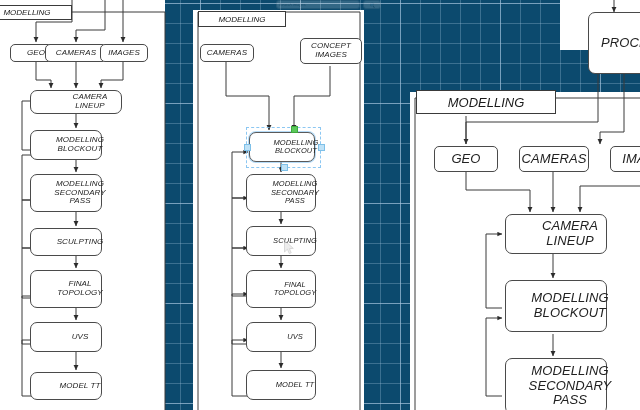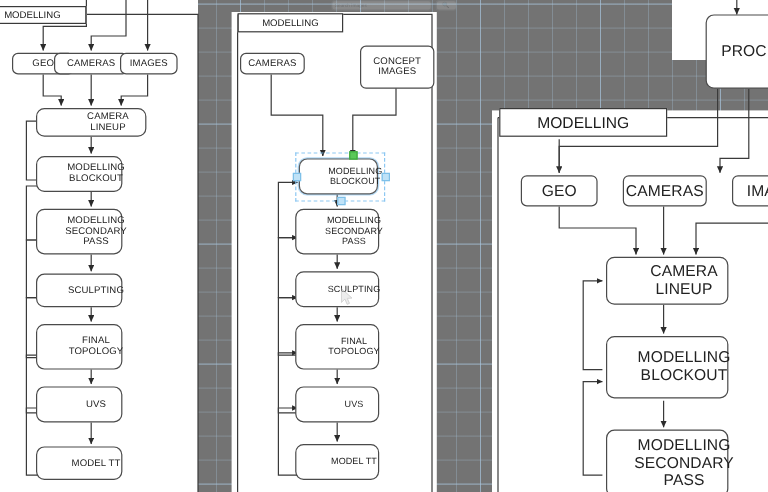--- a/index.html
+++ b/index.html
@@ -5,22 +5,23 @@
   html, body {
     margin: 0;
     padding: 0;
     background: #ffffff;
   }
   #canvas {
     position: relative;
     width: 640px;
     height: 410px;
     overflow: hidden;
-    background: #737373;
+    background: #0c4a6e;
     font-family: "Liberation Sans", sans-serif;
+    font-style: italic;
   }
 
   
   .grid-layer {
     position: absolute;
     inset: 0;
     background-image:
       linear-gradient(to right, rgba(170,200,225,0.30) 1px, transparent 1px),
       linear-gradient(to bottom, rgba(170,200,225,0.30) 1px, transparent 1px),
       linear-gradient(to right, rgba(170,200,225,0.55) 1px, transparent 1px),
@@ -246,21 +247,21 @@
 PASS</div>
   <div class="node round2" style="left:30px; top:228px; width:72px; height:28px; font-size:8px;">SCULPTING</div>
   <div class="node round2" style="left:30px; top:270px; width:72px; height:38px; font-size:8px;">FINAL
 TOPOLOGY</div>
   <div class="node round2" style="left:30px; top:322px; width:72px; height:30px; font-size:8px;">UVS</div>
   <div class="node round2" style="left:30px; top:372px; width:72px; height:28px; font-size:8px;">MODEL TT</div>
 
   <div class="grouptab" style="left:198px; top:11px; width:88px; height:16px; font-size:8px;">MODELLING</div>
 
   <div class="node round" style="left:200px; top:44px; width:54px; height:18px; font-size:8px;">CAMERAS</div>
-  <div class="node round" style="left:300px; top:38px; width:62px; height:36px; font-size:8px;">CONCEPT
+  <div class="node round" style="left:300px; top:38px; width:62px; height:26px; font-size:8px;">CONCEPT
 IMAGES</div>
 
   <div class="sel-outline" style="left:246px; top:127px; width:73px; height:39px;"></div>
   <div class="node round2 selected" style="left:249px; top:132px; width:66px; height:30px; font-size:7.5px;">MODELLING
 BLOCKOUT</div>
   <div class="sel-handle green" style="left:291px; top:126px;"></div>
   <div class="sel-handle" style="left:244px; top:144px;"></div>
   <div class="sel-handle" style="left:318px; top:144px;"></div>
   <div class="sel-handle" style="left:281px; top:164px;"></div>
 

